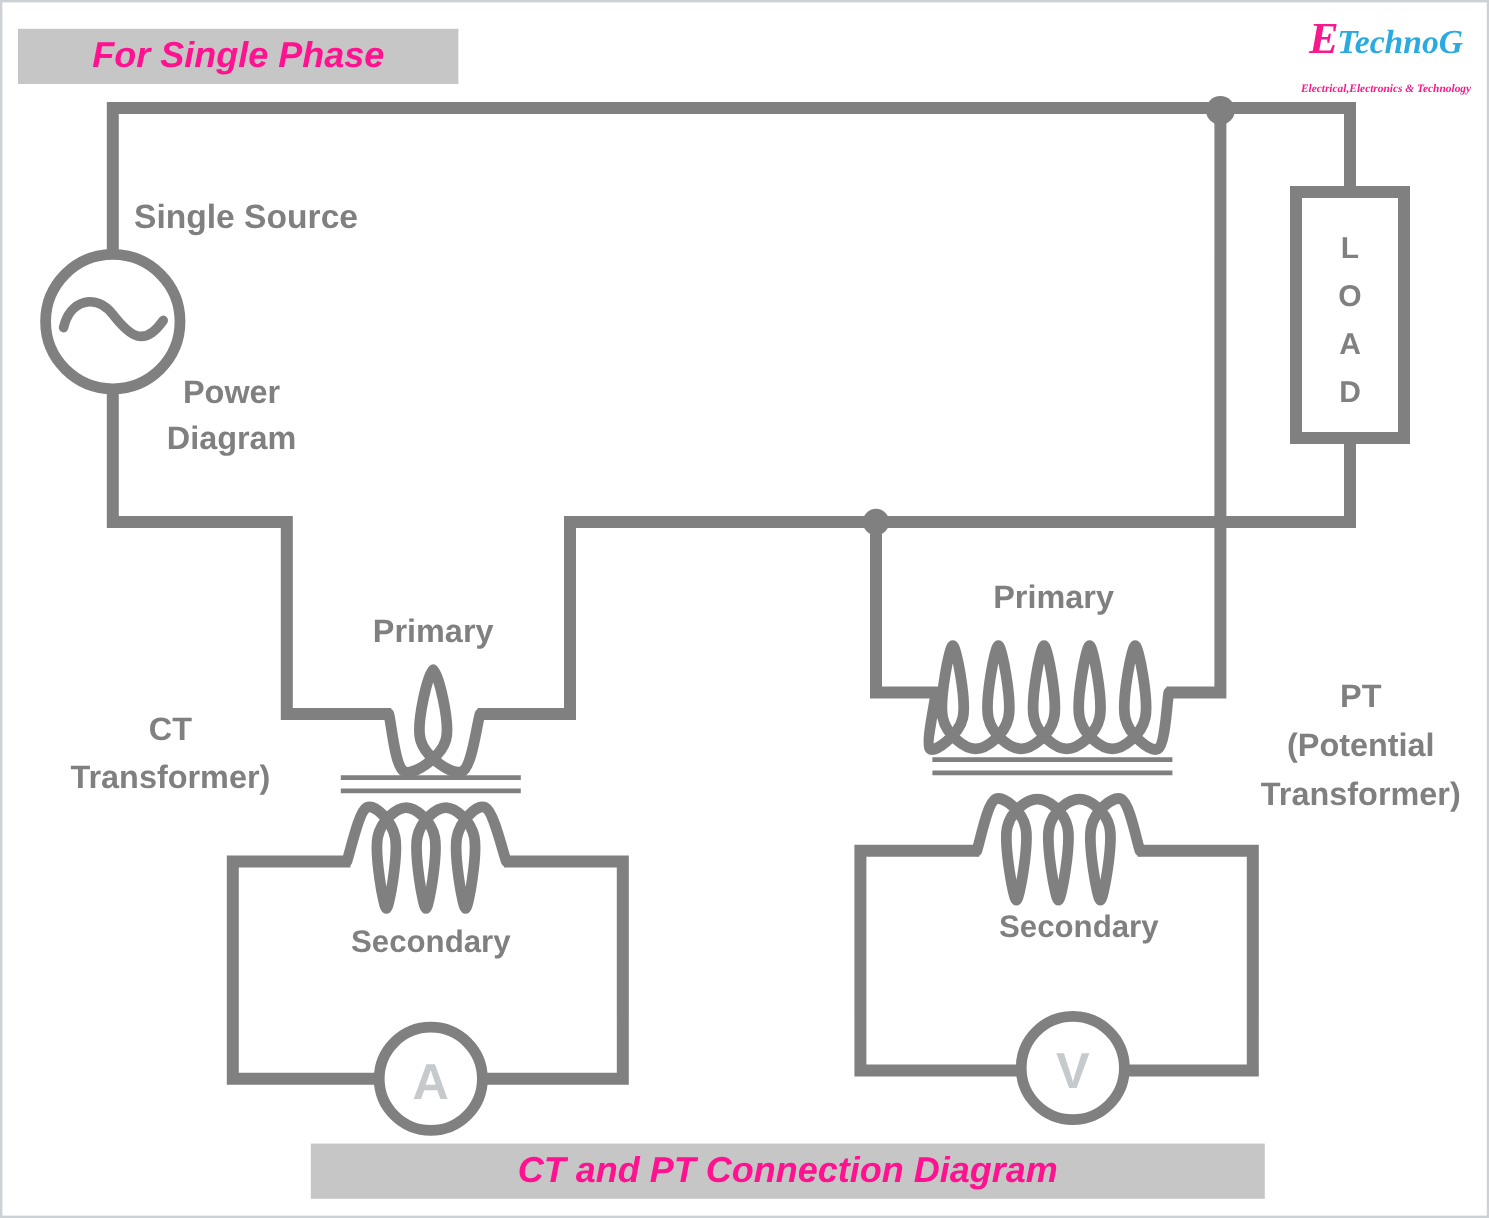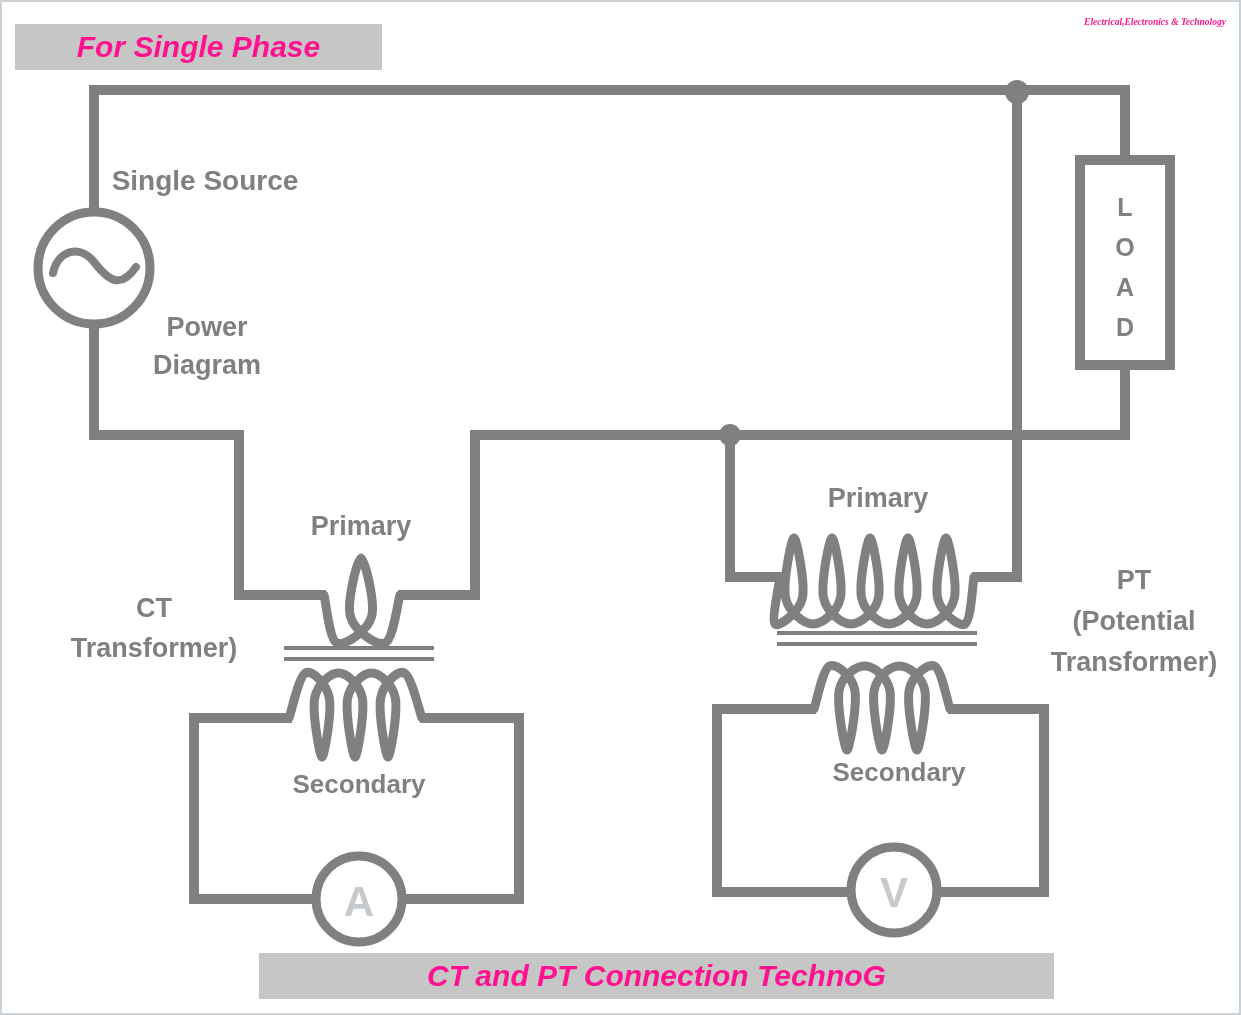--- a/index.html
+++ b/index.html
@@ -19,28 +19,28 @@
     font-style:italic; font-weight:bold; text-align:center;
   }
   .banner-top{left:13px; top:22px; width:367px; height:46px; font-size:30px; line-height:46px;}
   .banner-bottom{left:257px; top:951px; width:795px; height:46px; font-size:30px; line-height:46px;}
   .logo{
     position:absolute; left:1072px; top:12px; width:162px; text-align:center;
     font-family:"Liberation Serif", serif; font-style:italic; font-weight:bold; line-height:1.05;
   }
   .logo-e{color:#f8198c; font-size:37px; letter-spacing:-1px;}
   .logo-name{color:#29abe2; font-size:28px;}
-  .logo-tag{color:#f8198c; font-size:9.5px; margin-top:4px;}
+  .logo-tag{color:#f8198c; font-size:9.5px; margin-top:18px;}
   .single-phase{left:100px; top:165px; width:206px; font-size:28px;}
-  .power-source{left:124px; top:306px; width:162px; font-size:27px; line-height:38px;}
+  .power-source{left:110px; top:306px; width:162px; font-size:27px; line-height:38px;}
   .ct-primary{left:289px; top:511px; width:140px; font-size:27px;}
   .pt-primary{left:806px; top:483px; width:140px; font-size:27px;}
   .ct-secondary{left:277px; top:769px; width:160px; font-size:26px;}
   .pt-secondary{left:817px; top:757px; width:160px; font-size:26px;}
-  .ct-name{left:42px; top:586px; width:220px; font-size:27px; line-height:40px;}
+  .ct-name{left:30px; top:586px; width:220px; font-size:27px; line-height:40px;}
   .pt-name{left:1022px; top:558px; width:220px; font-size:27px; line-height:41px;}
   .load-letters{left:1098px; top:185px; width:50px; font-size:25px; line-height:40px; letter-spacing:0;}
   .meter-letter{
     position:absolute; width:60px; text-align:center; color:#c7cacc;
     font-weight:bold; font-size:42px; line-height:42px;
   }
   .ammeter-letter{left:327px; top:879px;}
   .voltmeter-letter{left:862px; top:870px;}
 </style>
 </head>
@@ -79,23 +79,24 @@
 
     <path class="coil" fill="none" stroke="#808080" stroke-width="9" stroke-linecap="round" d="M 812 707 C 814.6 699.8, 820.7 667.2, 827.5 664 C 834.3 660.8, 849.8 673.6, 852.7 687.65 C 855.6 701.6, 847.6 748.0, 845 748 C 842.4 748.0, 834.4 701.6, 837.3 687.65 C 840.2 673.6, 854.1 664.0, 862.5 664 C 870.9 664.0, 884.8 673.6, 887.7 687.65 C 890.6 701.6, 882.6 748.0, 880 748 C 877.4 748.0, 869.4 701.6, 872.3 687.65 C 875.2 673.6, 889.1 664.0, 897.5 664 C 905.9 664.0, 919.8 673.6, 922.7 687.65 C 925.6 701.6, 917.6 748.0, 915 748 C 912.4 748.0, 904.4 701.6, 907.3 687.65 C 910.2 673.6, 925.7 660.8, 932.5 664 C 939.3 667.2, 945.4 699.8, 948 707"></path>
 
     <path d="M 814 707 L 715 707 L 715 890 L 1042 890 L 1042 707 L 946 707" fill="none" stroke="#808080" stroke-width="10"></path>
 
     <circle cx="357" cy="897" r="43" fill="#ffffff" stroke="#808080" stroke-width="9"></circle>
     <circle cx="892" cy="888" r="43" fill="#ffffff" stroke="#808080" stroke-width="9"></circle>
   </svg>
 
   <div class="banner banner-top">For Single Phase</div>
-  <div class="banner banner-bottom">CT and PT Connection TechnoG</div>
+  <div class="banner banner-bottom">CT and PT Connection Diagram</div>
 
   <div class="logo">
+    <div><span class="logo-e">E</span><span class="logo-name">TechnoG</span></div>
     <div class="logo-tag">Electrical,Electronics &amp; Technology</div>
   </div>
 
   <div class="lbl single-phase">Single Source</div>
   <div class="lbl power-source lbl-block">
     <div>Power</div>
     <div>Diagram</div>
   </div>
   <div class="lbl ct-primary">Primary</div>
   <div class="lbl pt-primary">Primary</div>

